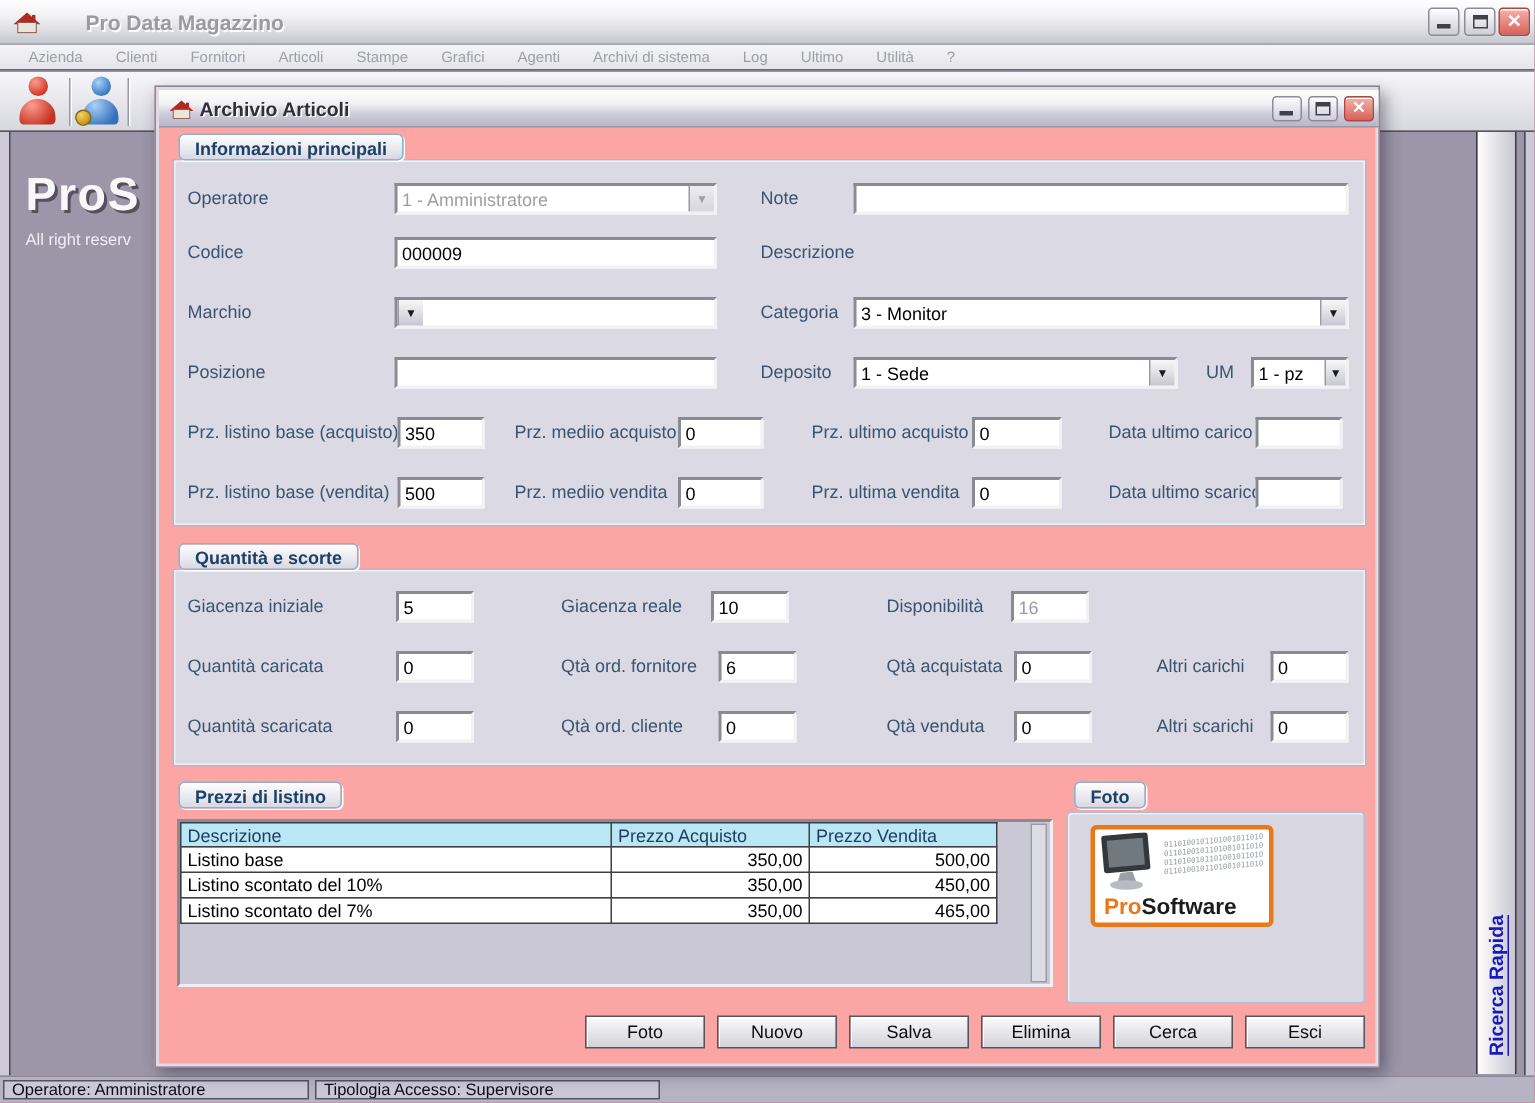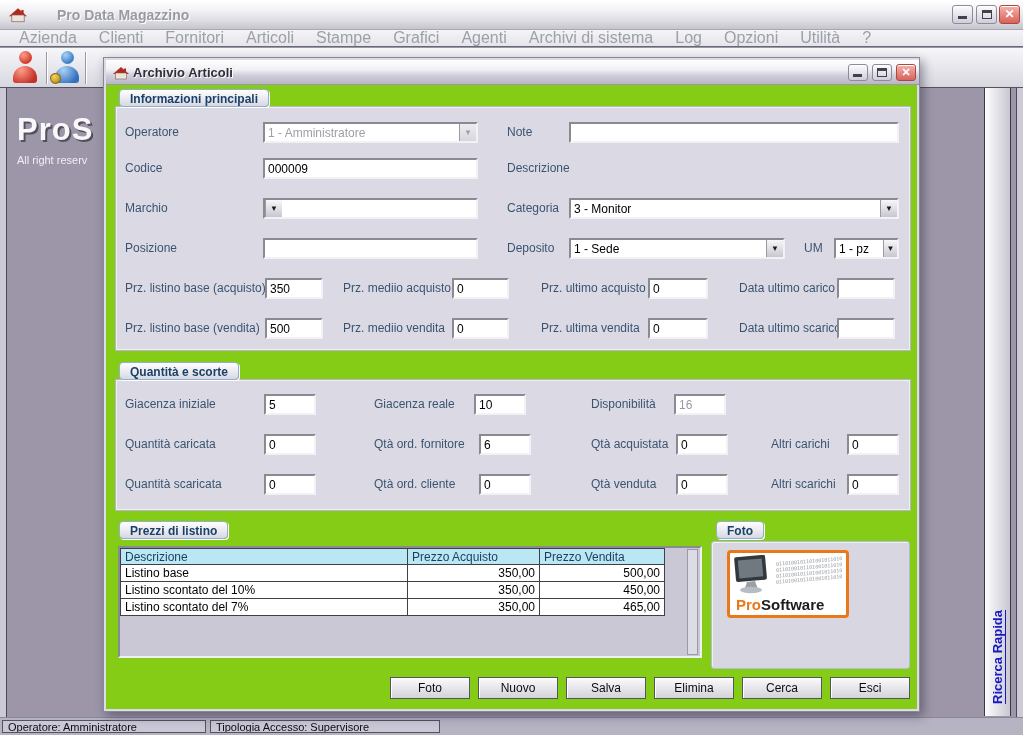--- a/index.html
+++ b/index.html
@@ -16,21 +16,21 @@
   .winbtn { position:absolute; top:5px; width:21px; height:19px; border:1px solid #8d8a9a; border-radius:3px;
     background:linear-gradient(#fdfdfe,#cfcdda); box-shadow:inset 0 1px 0 #fff; cursor:default; }
   .winbtn.close { background:linear-gradient(#f3b3ab,#d8625a); border-color:#a84840;
     color:#fff; font-weight:bold; font-size:12px; text-align:center; line-height:17px; }
   .glyph-min { position:absolute; left:5px; bottom:4px; width:9px; height:3px; background:#41414c; }
   .glyph-max { position:absolute; left:5px; top:4px; width:10px; height:9px; border:1px solid #41414c; border-top:3px solid #41414c; }
 
   .menubar { position:absolute; left:0; top:30px; width:1023px; height:17px;
     background:linear-gradient(#f5f5f8,#e4e4ea); display:flex; align-items:center; padding-left:8px;
     border-bottom:1px solid #6b6875; }
-  .menubar span { padding:0 11px; font-size:16px; color:#9ba0a8; }
+  .menubar span { padding:0 11px; font-size:10px; color:#9ba0a8; }
 
   .toolbar { position:absolute; left:0; top:48px; width:1023px; height:40px;
     background:linear-gradient(#f7f7fa,#d7d7df); border-bottom:1px solid #55525f; }
   .tb-divider { position:absolute; top:4px; width:2px; height:32px;
     border-left:1px solid #9a97a6; border-right:1px solid #ffffff; }
   .person { position:absolute; width:26px; height:33px; }
   .person .head { position:absolute; top:0; left:7px; width:13px; height:13px; border-radius:50%; }
   .person .torso { position:absolute; bottom:1px; left:1px; width:24px; height:17px; border-radius:12px 12px 3px 3px; }
   .person.red .head { background:radial-gradient(circle at 35% 30%,#ff9d8d,#d23b2a 70%); }
   .person.red .torso { background:radial-gradient(circle at 35% 25%,#ff9d8d,#c43224 75%); }
@@ -55,21 +55,21 @@
   .quick-panel .vtext { position:absolute; left:5px; bottom:12px; writing-mode:vertical-rl; transform:rotate(180deg);
     font-size:13px; font-weight:bold; color:#1818c0; text-decoration:underline; white-space:nowrap; }
 
   
   .statusbar { position:absolute; left:0; top:717px; width:1023px; height:18px; background:#b6b3c3;
     border-top:1px solid #8a8798; }
   .status-seg { position:absolute; top:2px; height:13px; background:#cac7d7; border:1px solid #55525f;
     font-size:11px; line-height:11px; padding:1px 0 0 5px; color:#0c0c12; white-space:nowrap; overflow:hidden; }
 
   
-  .dialog { position:absolute; left:103px; top:57px; width:817px; height:655px; background:#84cc16;
+  .dialog { position:absolute; left:103px; top:57px; width:817px; height:655px; background:#fca5a5;
     border:1px solid #8a8798; box-shadow:inset 0 0 0 2px #dddbe6, 3px 4px 10px rgba(30,30,50,.45); z-index:10; }
   .dlg-titlebar { position:absolute; left:2px; top:2px; width:813px; height:25px;
     background:linear-gradient(180deg,#ffffff 0%,#f1f0f5 40%,#cfcdda 65%,#b9b6c7 100%);
     border-bottom:1px solid #9a97a8; }
   .dlg-title { position:absolute; left:27px; top:5px; font-size:13px; font-weight:bold; color:#2f2f38;
     text-shadow:1px 1px 0 #ffffff; }
   .dlg-btn { position:absolute; top:4px; width:20px; height:17px; border:1px solid #8d8a9a; border-radius:3px;
     background:linear-gradient(#fdfdfe,#cfcdda); box-shadow:inset 0 1px 0 #fff; }
   .dlg-btn.close { background:linear-gradient(#f3b3ab,#d8625a); border-color:#a84840; color:#fff;
     font-weight:bold; font-size:11px; text-align:center; line-height:15px; }
@@ -143,21 +143,21 @@
   <div class="menubar">
     <span>Azienda</span>
     <span>Clienti</span>
     <span>Fornitori</span>
     <span>Articoli</span>
     <span>Stampe</span>
     <span>Grafici</span>
     <span>Agenti</span>
     <span>Archivi di sistema</span>
     <span>Log</span>
-    <span>Opzioni</span>
+    <span>Ultimo</span>
     <span>Utilità</span>
     <span>?</span>
   </div>
 
   <div class="toolbar">
     <div class="person red" style="left:12px;top:3px">
       <div class="head"></div>
       <div class="torso"></div>
     </div>
     <div class="tb-divider" style="left:46px"></div>

